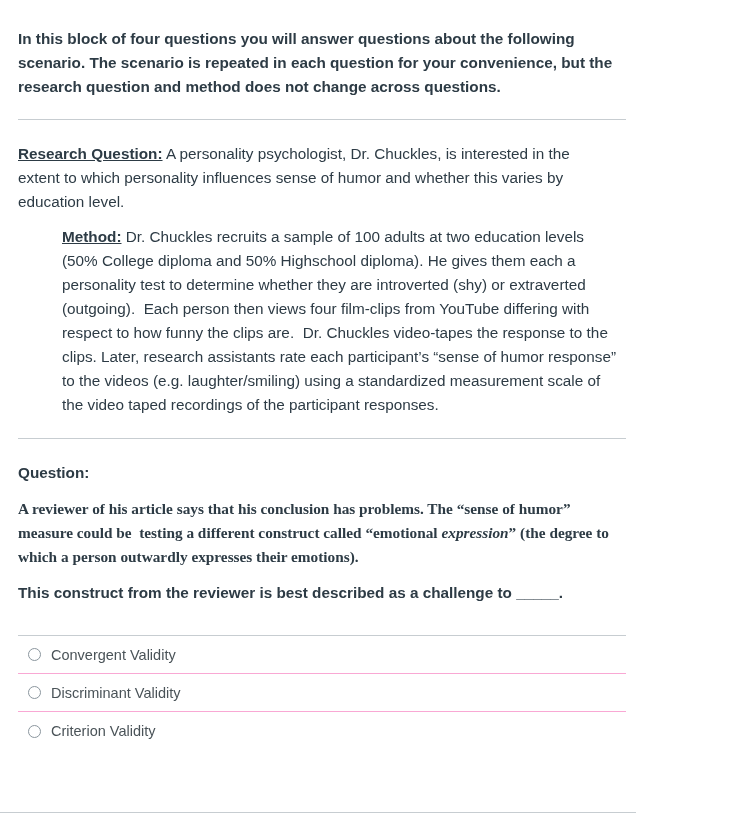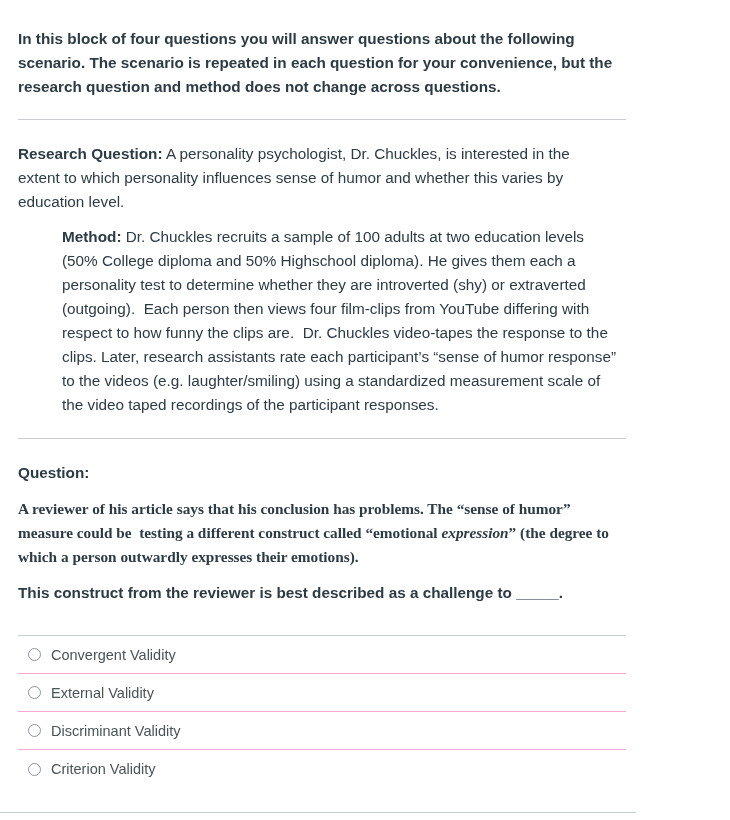--- a/index.html
+++ b/index.html
@@ -49,20 +49,21 @@
   .rq-line {
     padding-right: 25px;
   }
   .method-line {
     padding-top: 11px;
     padding-right: 5px;
     margin-left: 44px;
   }
   .lbl {
     font-weight: bold;
+    text-decoration: underline;
   }
   .block-question {
     padding-top: 22px;
   }
   .q-label {
     font-weight: bold;
   }
   .q-stem {
     font-weight: bold;
     padding-top: 12px;
@@ -146,24 +147,20 @@
 
     <div class="divider divider-answers"></div>
 
     <div class="answers">
 
       <div class="answer-row">
         <span class="radio"></span>
         <span class="answer-label">Convergent Validity</span>
       </div>
 
-      <div class="answer-row">
-        <span class="radio"></span>
-        <span class="answer-label">External Validity</span>
-      </div>
 
       <div class="answer-row">
         <span class="radio"></span>
         <span class="answer-label">Discriminant Validity</span>
       </div>
 
       <div class="answer-row">
         <span class="radio"></span>
         <span class="answer-label">Criterion Validity</span>
       </div>

